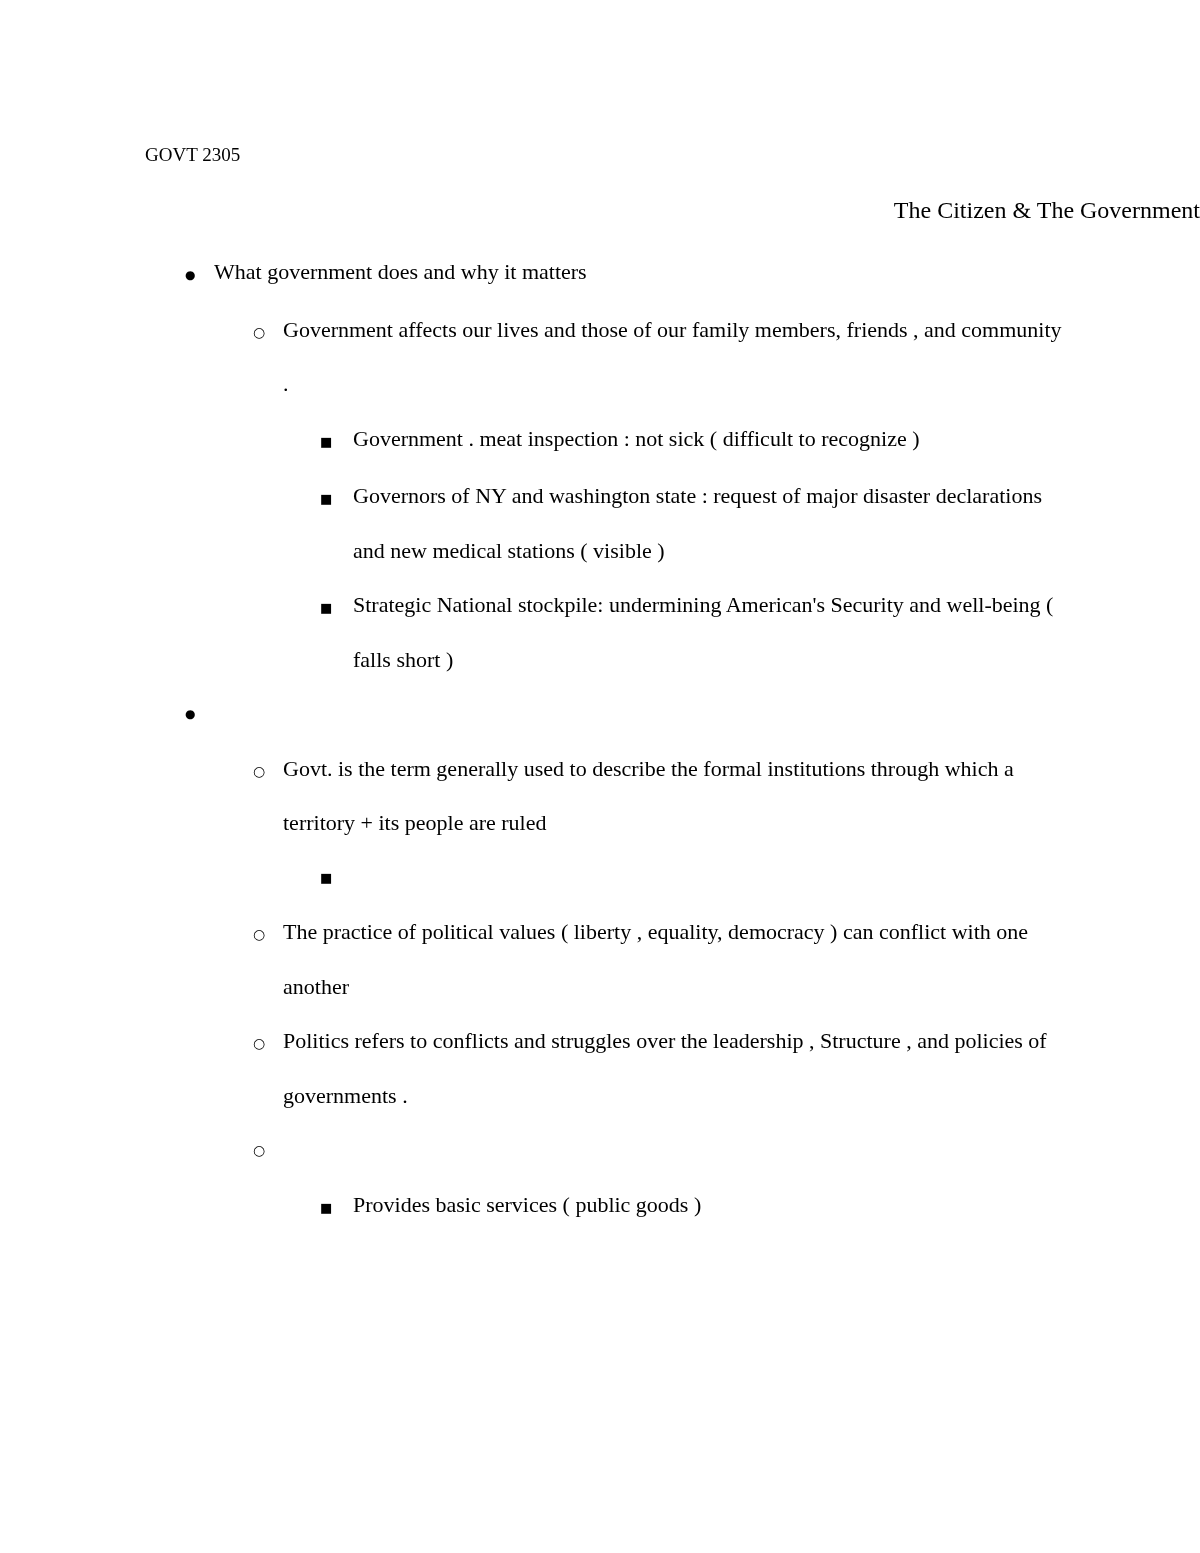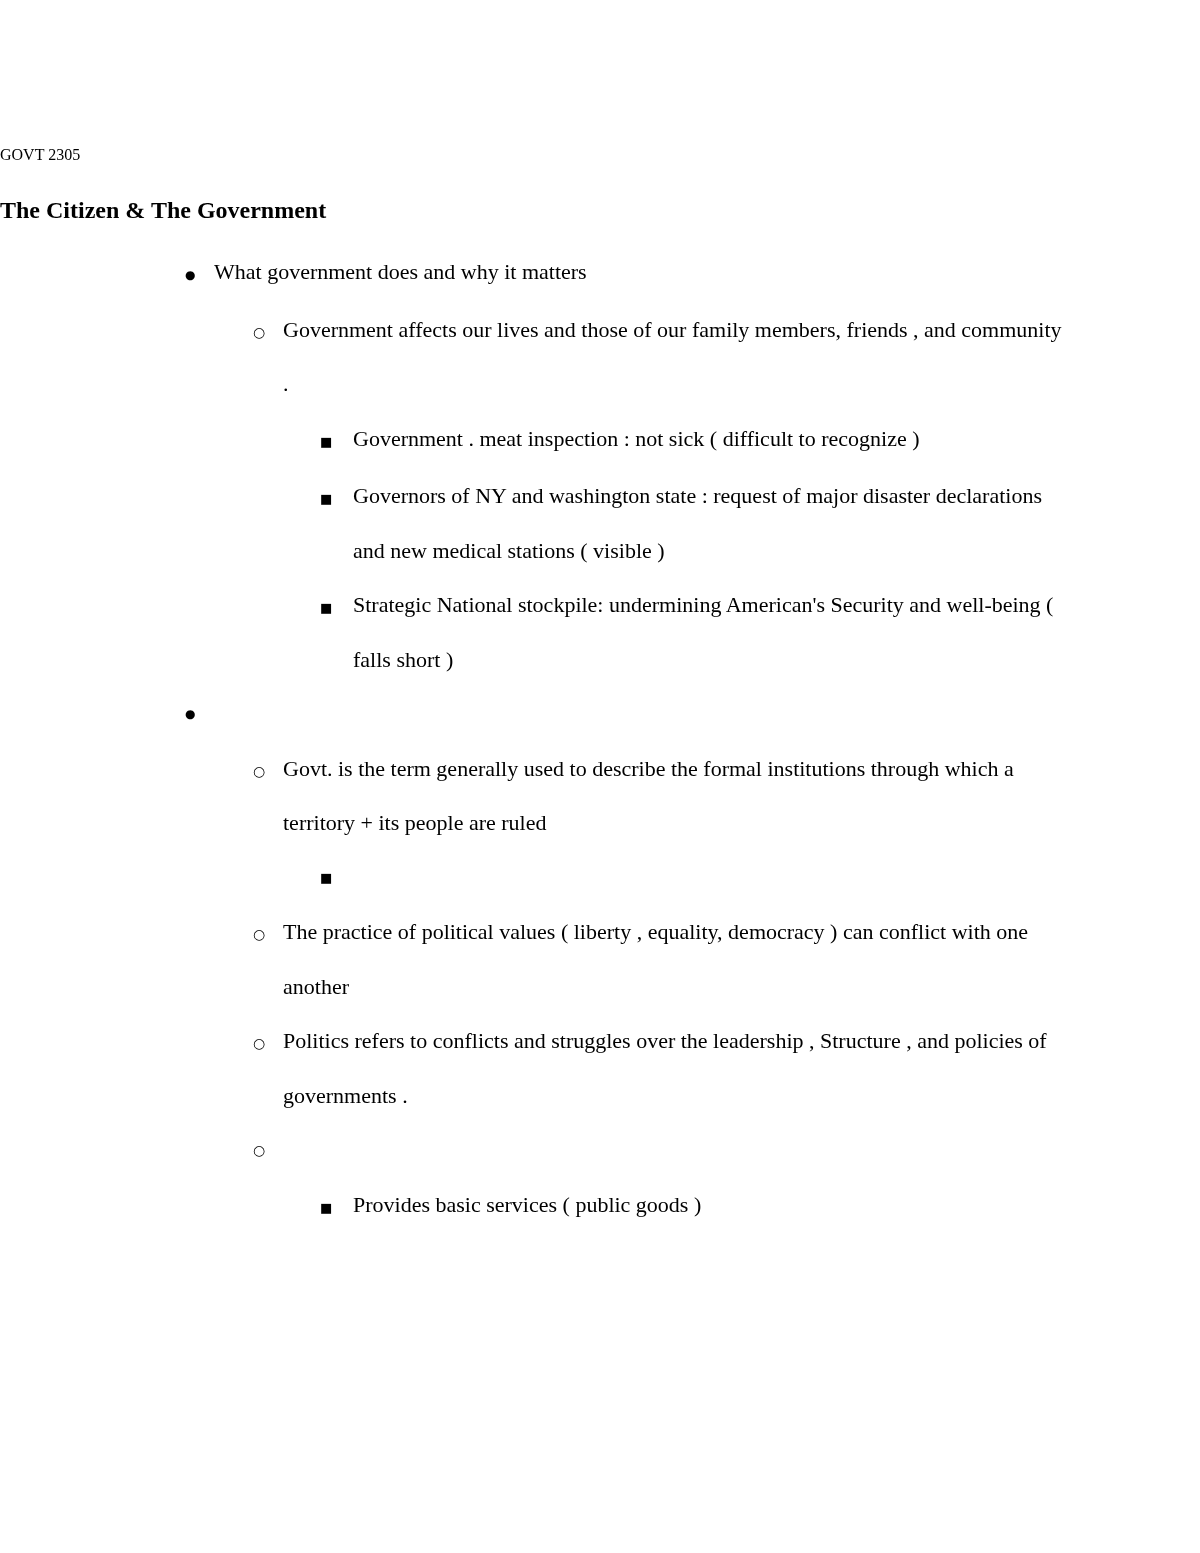--- a/index.html
+++ b/index.html
@@ -15,28 +15,29 @@
   }
   .page {
     position: relative;
     width: 1200px;
     min-height: 1553px;
     box-sizing: border-box;
     padding-top: 128px;
     background: #ffffff;
   }
   .course-code {
-    font-size: 16px;
+    font-size: 19px;
     line-height: 54.5px;
+    padding-left: 145px;
   }
   .doc-title {
     font-size: 24px;
-    font-weight: bold;
+    font-weight: normal;
     line-height: 54.5px;
-    text-align: left;
+    text-align: right;
     margin-bottom: 8px;
   }
   .outline { }
   .item {
     display: flex;
     align-items: baseline;
     box-sizing: border-box;
     font-size: 22px;
     line-height: 54.5px;
     padding-right: 135px;

